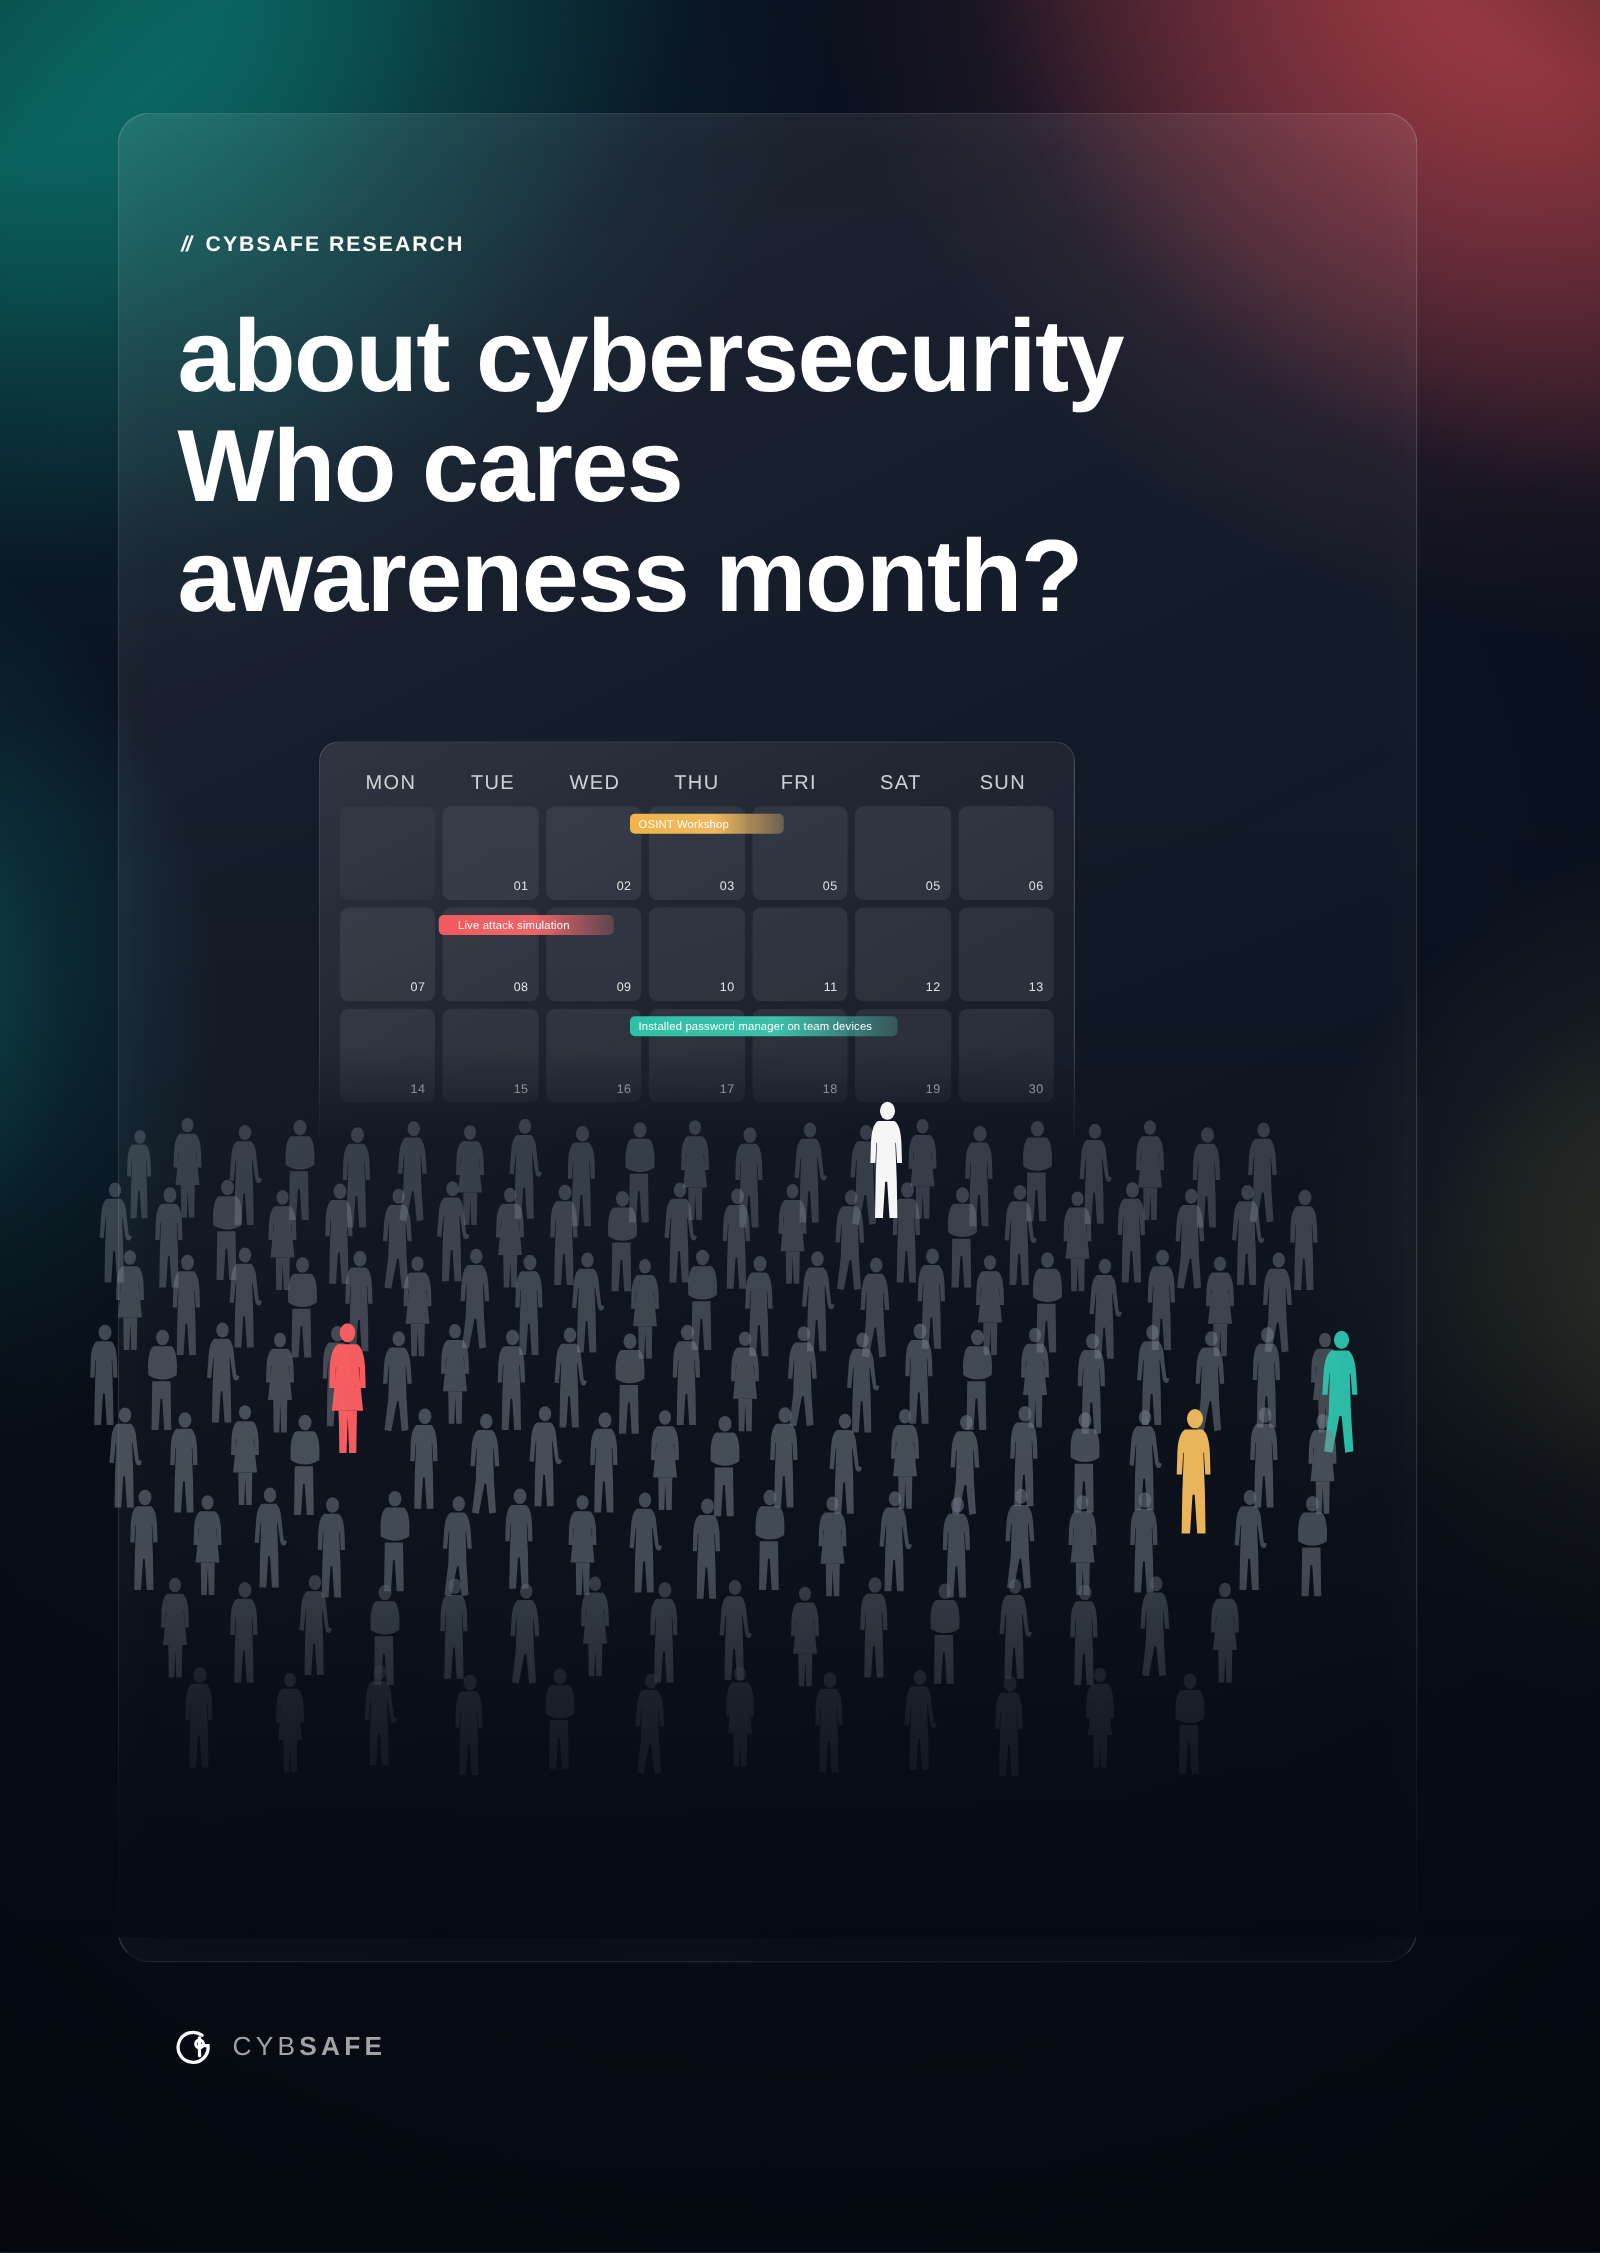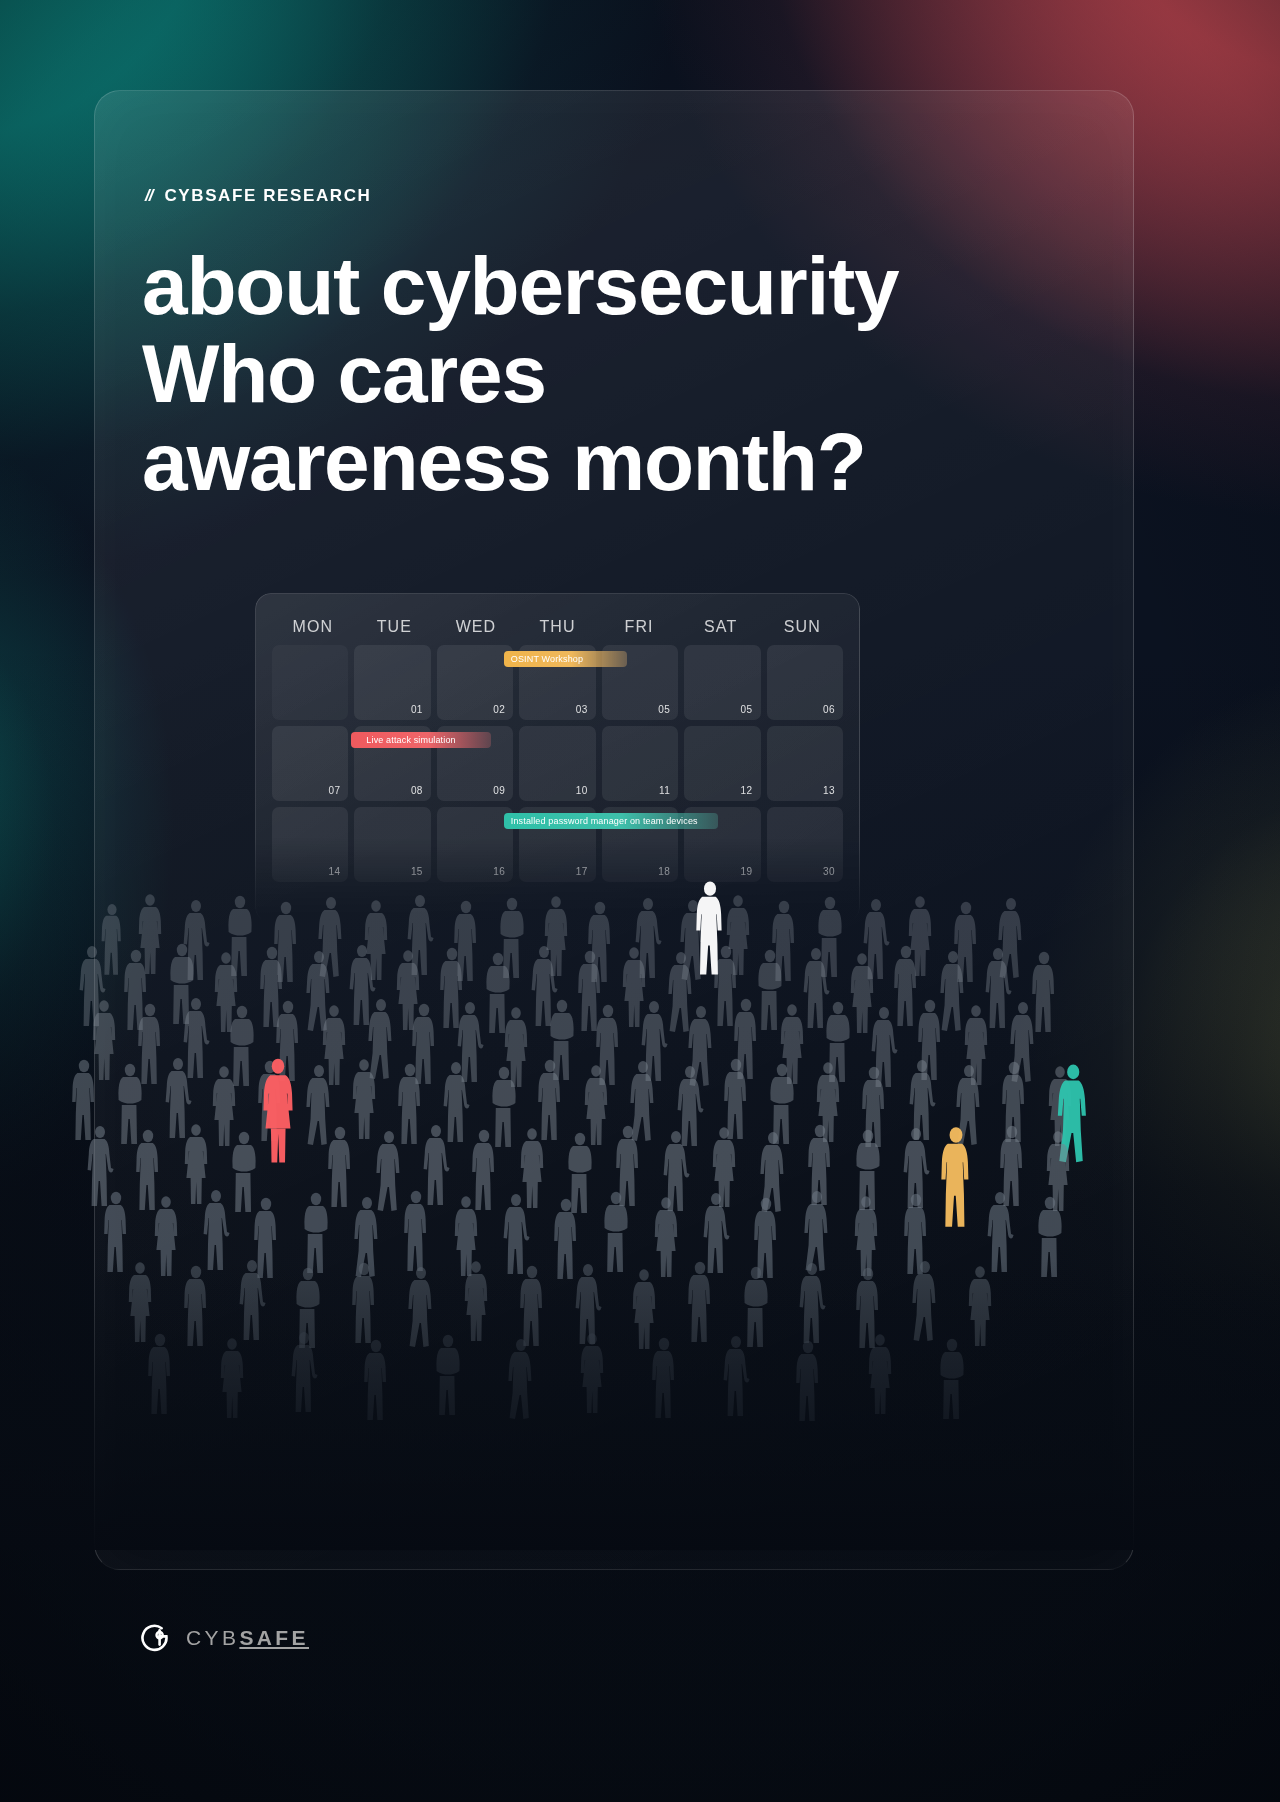--- a/index.html
+++ b/index.html
@@ -153,21 +153,21 @@
   #logo {
     position:absolute; left:140px; top:1622px;
     display:flex; align-items:center; gap:14px;
   }
   #logo .mark { width:32px; height:32px; }
   #logo .wordmark {
     color:#a3a3a3; font-size:21px; letter-spacing:3.4px;
     display:flex;
   }
   #logo .w-light { font-weight:300; }
-  #logo .w-bold { font-weight:bold;text-decoration:underline; }
+  #logo .w-bold { font-weight:bold; }
 </style>
 </head>
 <body>
 
 <div id="poster">
 
   <div class="bg-layer bg-base"></div>
   <div class="bg-layer bg-teal"></div>
   <div class="bg-layer bg-coral"></div>
   <div class="bg-layer bg-olive"></div>

